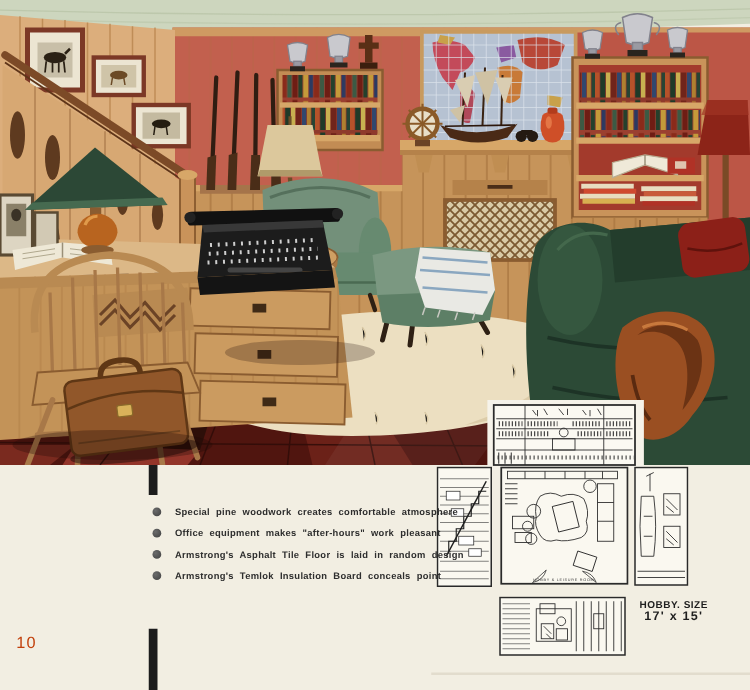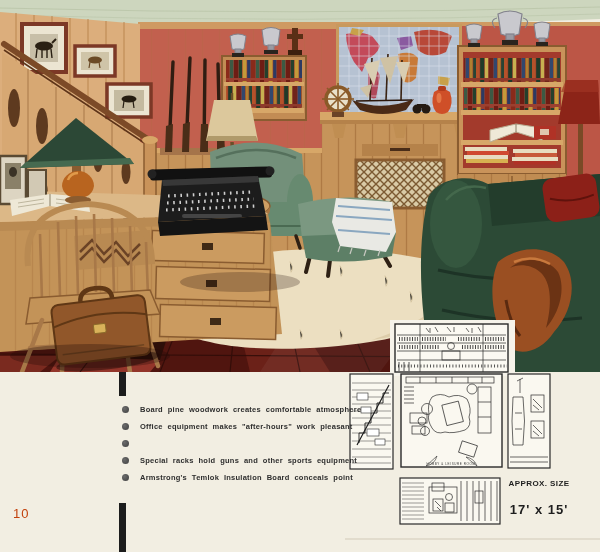--- a/index.html
+++ b/index.html
@@ -13,21 +13,21 @@
   .bullets li{position:relative;height:17px;line-height:17px;font-size:7.5px;font-weight:bold;
     color:#2e2e2e;letter-spacing:.25px;word-spacing:2.5px;white-space:nowrap;}
   .bullets .dot{position:absolute;left:-18px;top:5px;width:7px;height:7px;border-radius:50%;
     background:radial-gradient(circle at 35% 35%, #6b6b6b, #3f3f3f);}
   .page-number{position:absolute;left:13px;top:506px;font-size:13px;color:#c2410c;letter-spacing:1px;}
   .panel{position:absolute;}
   .panelA{left:390px;top:320px;width:125px;height:56px;background:#f6f3ea;}
   .approx-size{position:absolute;left:508px;top:479px;width:62px;text-align:center;
     font-weight:bold;color:#1e1e1e;}
   .approx-size .l1{font-size:8px;letter-spacing:.4px;}
-  .approx-size .l2{font-size:13px;letter-spacing:1px;margin-top:14px;}
+  .approx-size .l2{font-size:10px;letter-spacing:1px;margin-top:0;}
   .page-curl{position:absolute;left:345px;top:538px;width:255px;height:2px;background:#ddd7c8;opacity:.8;}
   svg{display:block;}
 </style>
 </head>
 <body>
 
 <div class="page">
 
   <div class="illustration">
   <svg width="600" height="372" viewBox="0 0 600 372">
@@ -686,30 +686,29 @@
         <line x1="80" y1="4" x2="80" y2="44"></line>
           <line x1="86" y1="4" x2="86" y2="44"></line>
         <line x1="92" y1="4" x2="92" y2="44"></line>
           <line x1="98" y1="4" x2="98" y2="44"></line>
         <rect x="76" y="14" width="8" height="12"></rect>
       </g>
     </svg>
   </div>
 
   <div class="approx-size">
-    <div class="l1">APPROX. SIZE</div>
+    <div class="l1">HOBBY. SIZE</div>
     <div class="l2">17' x 15'</div>
   </div>
 
   <div class="accent-bar bar-top"></div>
   <div class="accent-bar bar-bottom"></div>
 
   <ul class="bullets">
-    <li><span class="dot"></span><span>Board pine woodwork creates comfortable atmosphere</span></li>
+    <li><span class="dot"></span><span>Special pine woodwork creates comfortable atmosphere</span></li>
     <li><span class="dot"></span><span>Office equipment makes "after-hours" work pleasant</span></li>
-    <li><span class="dot"></span></li>
-    <li><span class="dot"></span><span>Special racks hold guns and other sports equipment</span></li>
+    <li><span class="dot"></span><span>Armstrong's Asphalt Tile Floor is laid in random design</span></li>
     <li><span class="dot"></span><span>Armstrong's Temlok Insulation Board conceals point</span></li>
   </ul>
 
   <div class="page-number">10</div>
   <div class="page-curl"></div>
 </div>
 
 </body></html>

